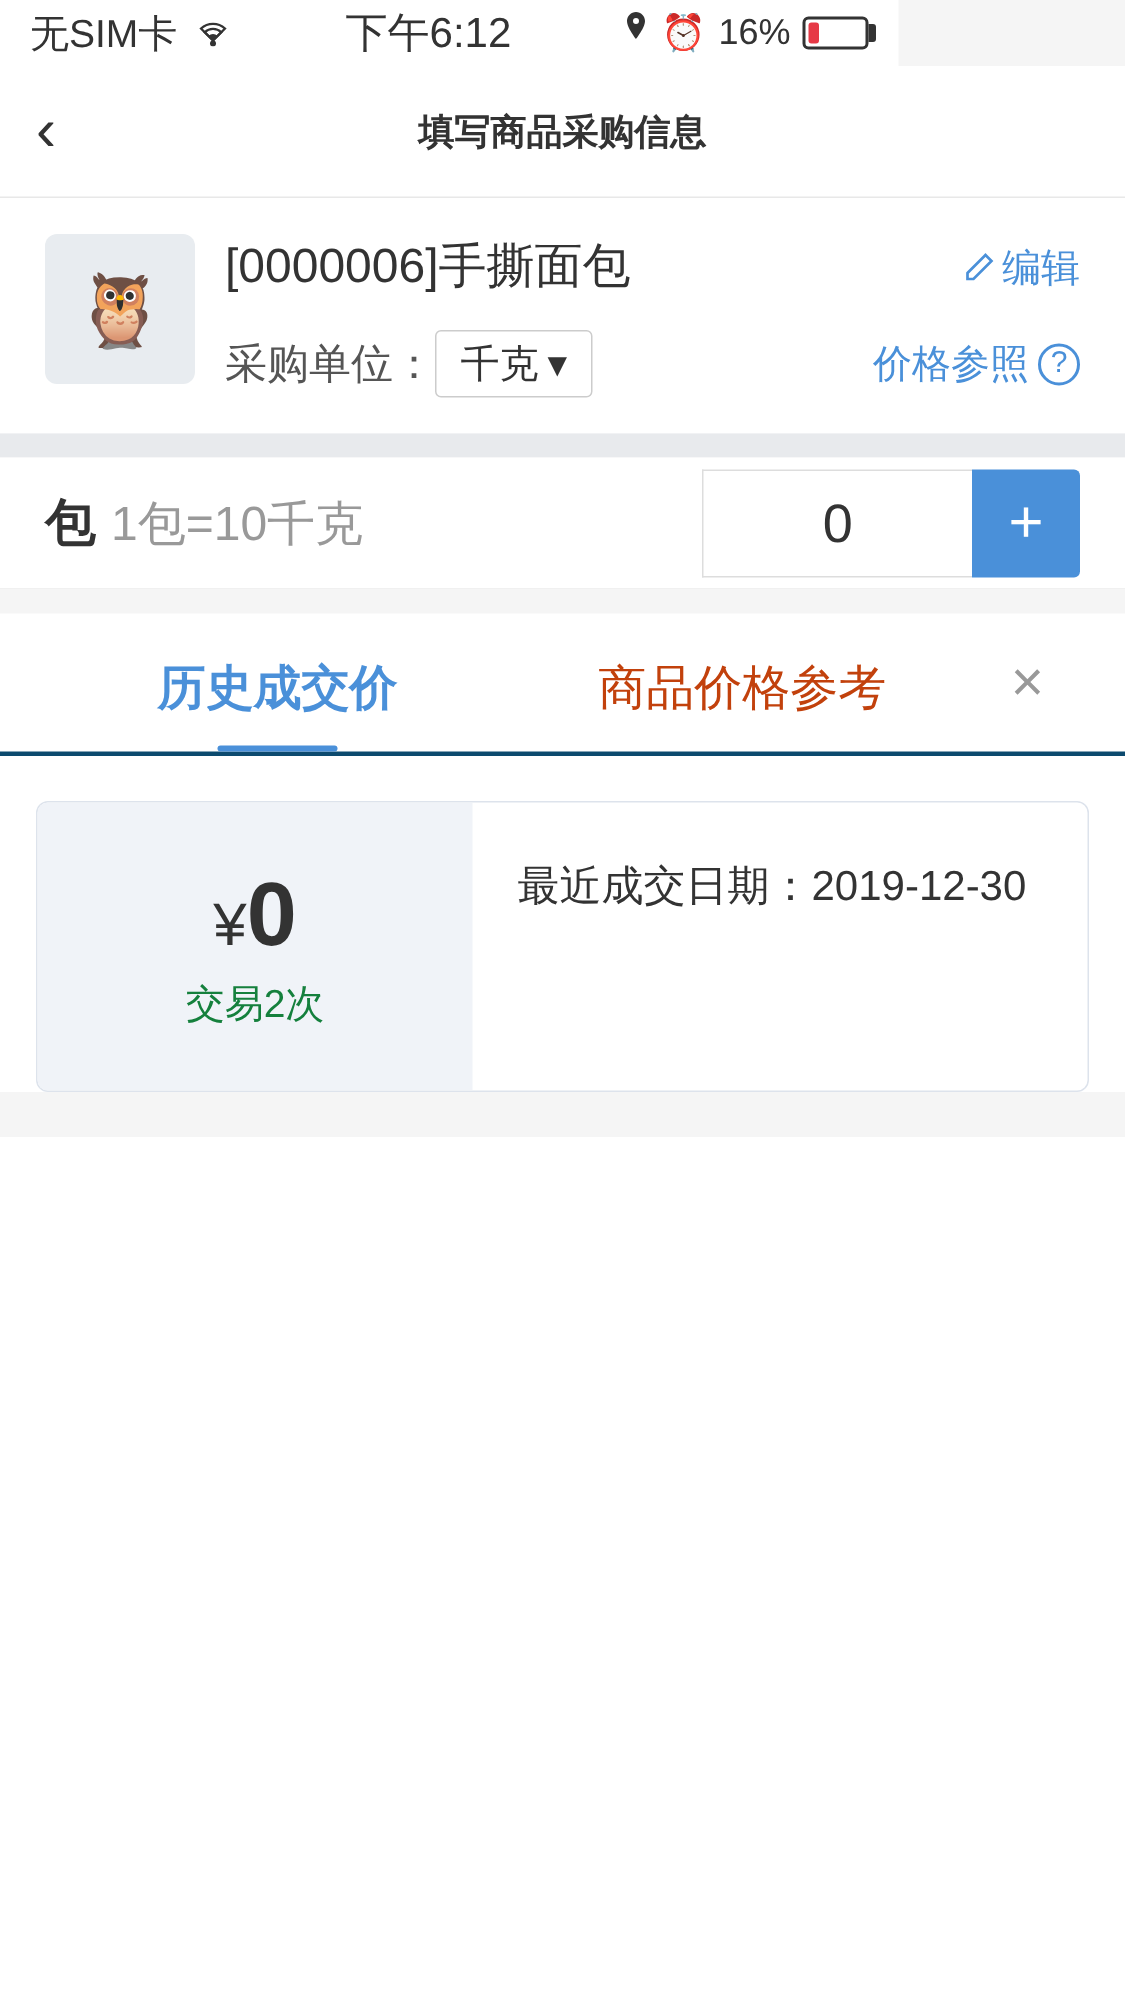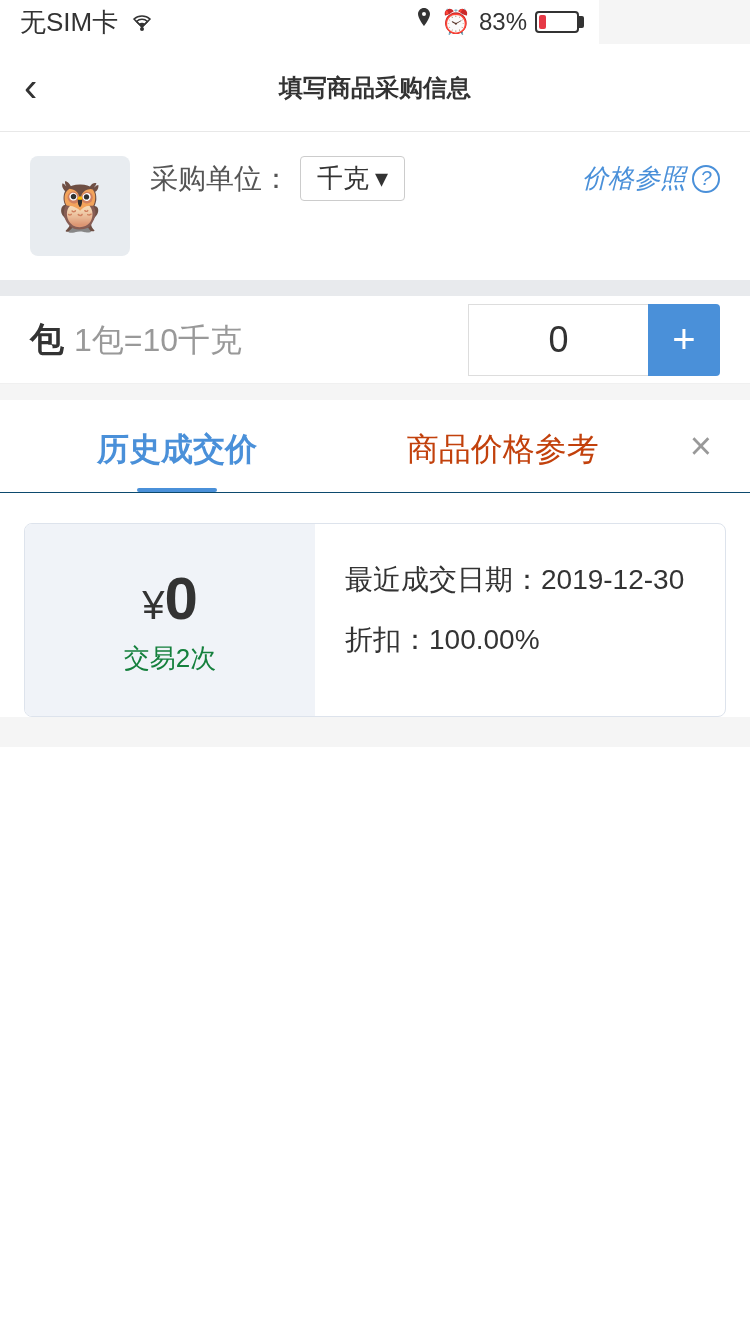--- a/index.html
+++ b/index.html
@@ -145,21 +145,20 @@
       cursor: pointer;
     }
     .purchase-unit-row {
       display: flex;
       justify-content: space-between;
       align-items: center;
     }
     .purchase-unit-left {
       display: flex;
       align-items: center;
-      gap: 10px;
       font-size: 28px;
       color: #555;
     }
     .unit-select {
       border: 1px solid #ccc;
       border-radius: 4px;
       padding: 4px 16px;
       font-size: 26px;
       color: #333;
       display: flex;
@@ -169,21 +168,20 @@
       cursor: pointer;
       font-family: Liberation Serif, serif;
     }
     .price-ref-link {
       font-size: 26px;
       color: #4a90d9;
       display: flex;
       align-items: center;
       gap: 6px;
       cursor: pointer;
-      font-style: italic;
     }
     .help-circle {
       width: 28px;
       height: 28px;
       border: 2px solid #4a90d9;
       border-radius: 50%;
       display: flex;
       align-items: center;
       justify-content: center;
       font-size: 20px;
@@ -250,23 +248,23 @@
     }
 
     
     .tab-section {
       background: #fff;
       margin-top: 16px;
     }
     .tab-bar {
       display: flex;
       align-items: center;
-      border-bottom: 1px solid #0c4a6e;
+      border-bottom: 3px solid #0c4a6e;
       position: relative;
-      padding: 0 28px;
+      padding: 0 44px;
       gap: 28px;
     }
     .tab-item {
       flex: 1;
       text-align: center;
       padding: 28px 0 20px;
       font-size: 32px;
       cursor: pointer;
       position: relative;
     }
@@ -354,47 +352,57 @@
     <span>无SIM卡</span>
     <span>
       <svg width="28" height="22" viewBox="0 0 28 22">
         <path d="M14 18l3-3a4.2 4.2 0 0 0-6 0l3 3z" fill="#333"></path>
         <path d="M14 18l5.5-5.5a8 8 0 0 0-11 0L14 18z" fill="none" stroke="#333" stroke-width="1.5"></path>
         <path d="M14 18l8-8a12 12 0 0 0-16 0L14 18z" fill="none" stroke="#333" stroke-width="1.5"></path>
         <circle cx="14" cy="20" r="2" fill="#333"></circle>
       </svg>
     </span>
   </div>
+  <div class="status-center">下午6:12</div>
   <div class="status-right">
     <span>
       <svg width="18" height="22" viewBox="0 0 18 22" fill="#333">
         <path d="M9 0C5.7 0 3 2.7 3 6c0 4.5 6 12 6 12s6-7.5 6-12c0-3.3-2.7-6-6-6zm0 8a2 2 0 1 1 0-4 2 2 0 0 1 0 4z"></path>
       </svg>
     </span>
     <span>⏰</span>
-    <span>83%</span>
+    <span>16%</span>
     <span class="battery-icon">
       <span class="battery-body">
           <span class="battery-fill"></span>
         </span>
     </span>
   </div>
 </div>
 
 <div class="nav-bar">
   <span class="nav-back">‹</span>
   <span class="nav-title">填写商品采购信息</span>
 </div>
 
 <div class="product-section">
   <div class="product-row">
     <div class="product-thumb">
       <span class="owl-icon">🦉</span>
     </div>
     <div class="product-details">
+      <div class="product-name-row">
+        <span class="product-name">[0000006]手撕面包</span>
+        <span class="edit-link">
+          <svg width="22" height="22" viewBox="0 0 22 22" fill="none" stroke="#4a90d9" stroke-width="1.8">
+            <path d="M3 15L15 3l4 4L7 19H3v-4z"></path>
+          </svg>
+          <span>编辑</span>
+        </span>
+      </div>
       <div class="purchase-unit-row">
         <div class="purchase-unit-left">
           <span>采购单位：</span>
           <span class="unit-select">
             <span>千克</span>
             <span>▾</span>
           </span>
         </div>
         <div class="price-ref-link">
           <span>价格参照</span>
@@ -434,20 +442,17 @@
     <div class="price-card-left">
       <div class="price-amount">
         <span class="price-amount-symbol">¥</span><span>0</span>
       </div>
       <div class="price-times">交易2次</div>
     </div>
     <div class="price-card-right">
       <div class="price-detail-row">
         <span>最近成交日期：</span><span>2019-12-30</span>
       </div>
-      <div class="price-detail-row">
-        <span>折扣：</span><span>100.00%</span>
-      </div>
     </div>
   </div>
 </div>
 
 <div class="content-area"></div>
 
 </body></html>

